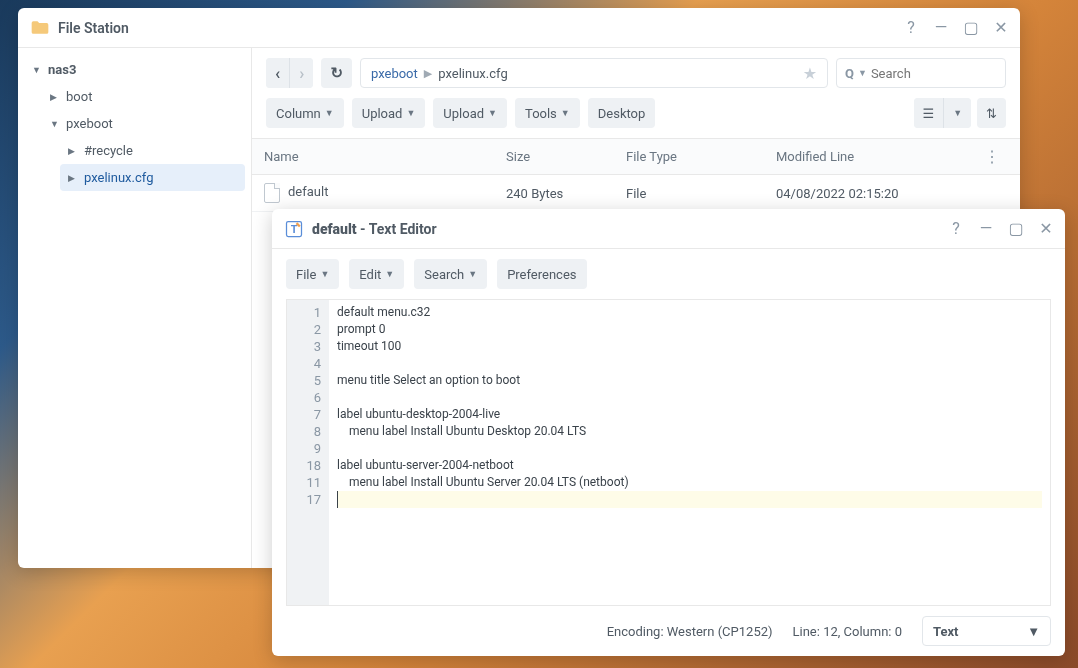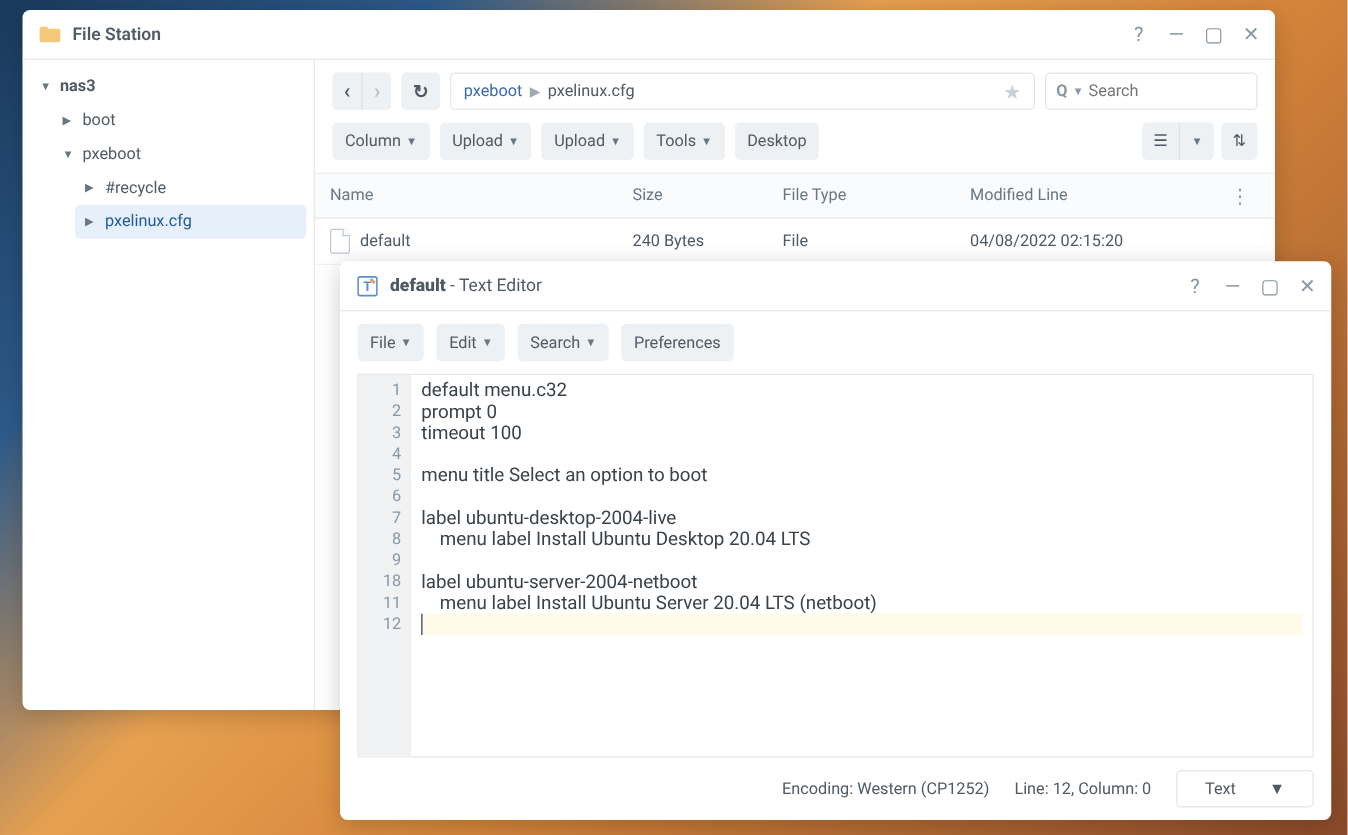--- a/index.html
+++ b/index.html
@@ -46,26 +46,26 @@
 .menu-dots { color: #8a97a4; font-size: 16px; padding: 0 8px; cursor: pointer; }
 .view-controls { display: flex; gap: 6px; margin-left: auto; }
 .view-btn-group { display: flex; background: #eef1f4; border-radius: 4px; }
 .view-btn-group .btn { border-radius: 0; }
 .view-btn-group .btn:first-child { border-radius: 4px 0 0 4px; }
 .view-btn-group .btn:last-child { border-radius: 0 4px 4px 0; border-left: 1px solid #dde2e7; }
 
 .te-toolbar { display: flex; align-items: center; gap: 10px; padding: 10px 14px; }
 .editor-area { display: flex; flex: 1; border: 1px solid #e8e8e8; margin: 0 14px; min-height: 0; }
 .gutter { background: #f0f2f4; width: 42px; text-align: right; font-family: "Menlo", "Consolas", monospace; font-size: 13px; color: #8a97a4; padding: 4px 8px 4px 0; line-height: 17px; user-select: none; }
-.code { flex: 1; font-family: "Menlo", "Consolas", monospace; font-size: 15px; color: #3a424a; padding: 4px 8px; line-height: 17px; white-space: pre; }
+.code { flex: 1; font-family: "Menlo", "Consolas", monospace; font-size: 12px; color: #3a424a; padding: 4px 8px; line-height: 17px; white-space: pre; }
 .code-line { height: 17px; }
 .code-line.current { background: #fefce8; position: relative; }
 .code-line.current::before { content: ""; position: absolute; left: 0; top: 0; height: 100%; border-left: 1px solid #3a424a; }
 .statusbar { display: flex; align-items: center; justify-content: flex-end; gap: 20px; padding: 10px 14px; font-size: 13px; color: #505a64; }
-.status-select { border: 1px solid #e2e6ea; border-radius: 4px; height: 30px; width: 110px; display: flex; align-items: center; padding: 0 22px; justify-content: space-between; cursor: pointer; }
+.status-select { border: 1px solid #e2e6ea; border-radius: 4px; height: 30px; width: 129px; display: flex; align-items: center; padding: 0 10px; justify-content: space-between; cursor: pointer; font-weight: bold; }
 </style>
 </head>
 <body>
 
 <div class="window file-station">
   <div class="titlebar">
     <span class="titlebar-icon">
       <svg viewBox="0 0 24 24" width="20" height="20">
           <path fill="#f5c97a" d="M2 6a2 2 0 012-2h5l2 2h9a2 2 0 012 2v9a2 2 0 01-2 2H4a2 2 0 01-2-2V6z"></path>
         </svg>
@@ -196,21 +196,21 @@
 
 <div class="window text-editor">
   <div class="titlebar">
     <span class="titlebar-icon">
       <svg viewBox="0 0 24 24" width="20" height="20">
           <rect x="3" y="3" width="18" height="18" rx="2" fill="#fff" stroke="#5a8dd8" stroke-width="1.5"></rect>
           <text x="12" y="17" text-anchor="middle" fill="#5a8dd8" font-size="13" font-weight="700">T</text>
           <path d="M16 4l4 4-2 2-4-4z" fill="#f0a050"></path>
         </svg>
     </span>
-    <span class="titlebar-title"><b>default</b><span style="font-weight:400"> - Text Editor</span></span>
+    <span class="titlebar-title"><b>default</b><span style="font-weight:700"> - Text Editor</span></span>
     <div class="titlebar-controls">
       <span class="tb-btn">?</span>
       <span class="tb-btn">—</span>
       <span class="tb-btn">▢</span>
       <span class="tb-btn">✕</span>
     </div>
   </div>
 
   <div class="te-toolbar">
     <button class="btn">
@@ -236,21 +236,21 @@
         <div>2</div>
         <div>3</div>
         <div>4</div>
         <div>5</div>
         <div>6</div>
         <div>7</div>
         <div>8</div>
         <div>9</div>
         <div>18</div>
         <div>11</div>
-        <div>12</div>
+        <div>17</div>
       </div>
     <div class="code"><div class="code-line">default menu.c32</div><div class="code-line">prompt 0</div><div class="code-line">timeout 100</div><div class="code-line"></div><div class="code-line">menu title Select an option to boot</div><div class="code-line"></div><div class="code-line">label ubuntu-desktop-2004-live</div><div class="code-line">    menu label Install Ubuntu Desktop 20.04 LTS</div><div class="code-line"></div><div class="code-line">label ubuntu-server-2004-netboot</div><div class="code-line">    menu label Install Ubuntu Server 20.04 LTS (netboot)</div><div class="code-line current"></div></div>
   </div>
 
   <div class="statusbar">
     <span>Encoding: Western (CP1252)</span>
     <span>Line: 12, Column: 0</span>
     <div class="status-select">
       <span>Text</span>
       <span class="caret">▼</span>

